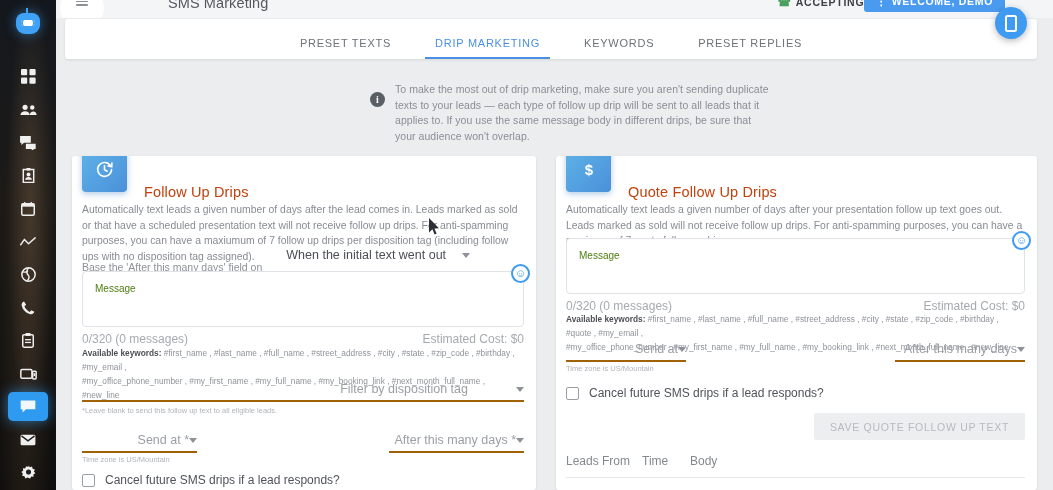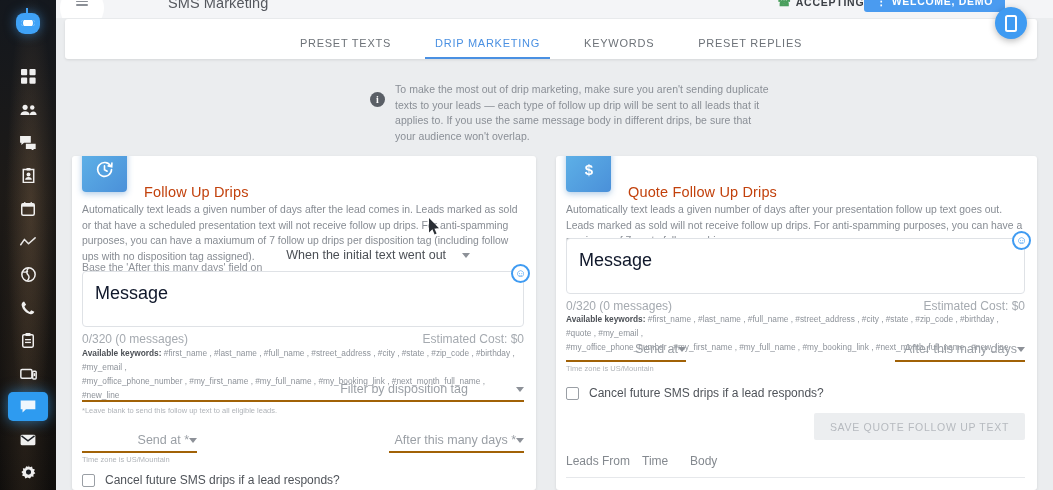--- a/index.html
+++ b/index.html
@@ -169,21 +169,21 @@
     cursor:pointer;
   }
   .base-select span{ font-size:12.5px; color:#4b4f55; white-space:nowrap;}
   .caret{ width:0;height:0;border-left:4px solid transparent;border-right:4px solid transparent;border-top:5px solid #8d9198;}
 
   .msgbox{
     position:absolute; left:10px; right:12px;
     height:56px; border:1px solid #dfe2e6; border-radius:4px;
     background:#fff;
   }
-  .msgbox .ph{ position:absolute; left:12px; top:11px; font-size:18px; color:#0f172a;}
+  .msgbox .ph{ position:absolute; left:12px; top:11px; font-size:10px; color:#4d7c0f;}
   .emoji{
     position:absolute; width:19px; height:19px; border-radius:50%;
     background:#fff; border:2px solid #3f9bf2; color:#3f9bf2;
     display:flex; align-items:center; justify-content:center; font-size:11px;
     line-height:1; cursor:pointer;
   }
   .meta-row{
     position:absolute; left:10px; right:12px;
     display:flex; justify-content:space-between;
     font-size:12px; color:#a5aab0;

